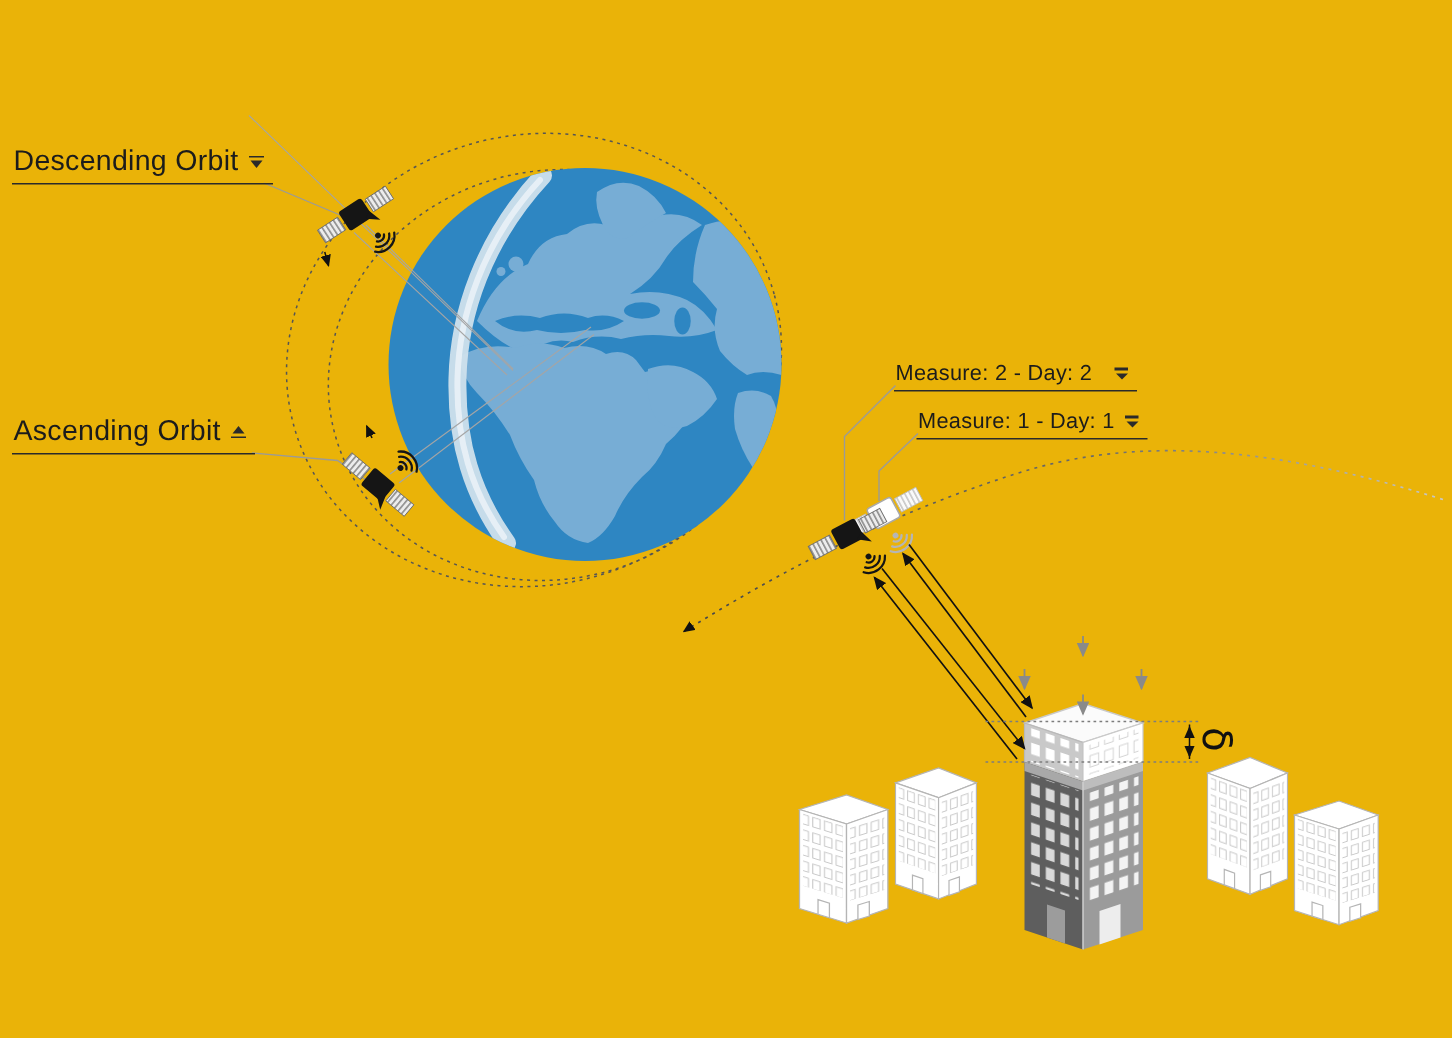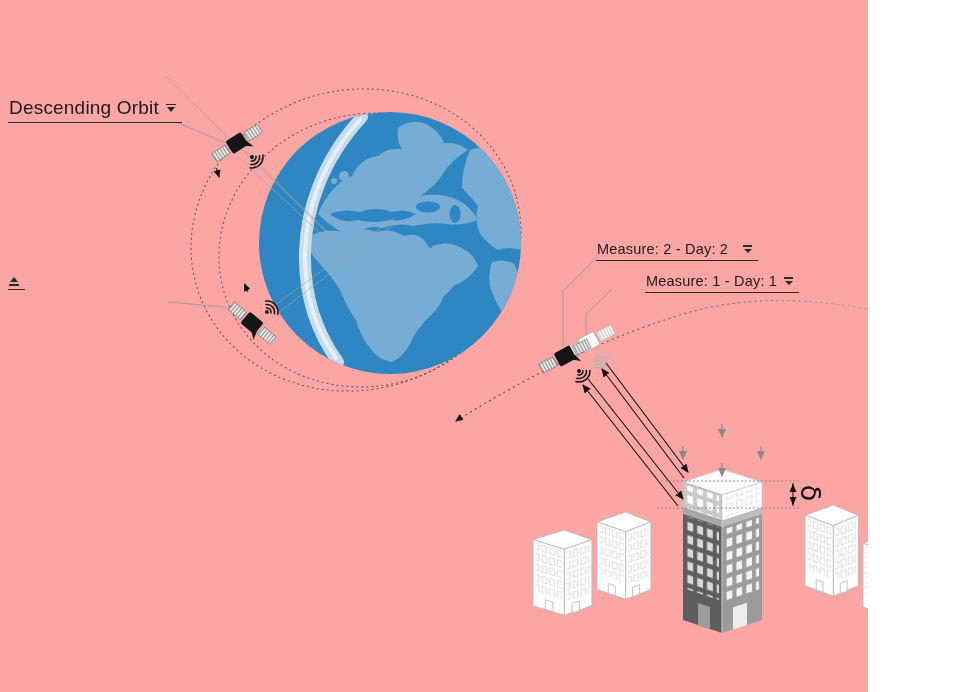--- a/index.html
+++ b/index.html
@@ -1,21 +1,21 @@
 <!DOCTYPE html>
 <html style="--ocean: #2e86c2; --land: #77add5; --swath: #cfe0ec; --ink: #1c1c1c; --leader: #9a9a9a; --orbit: #555555; --gray-arrow: #8a8a8a; --outline-building: #b5b5b5; --bld-dark: #5e5e5e; --bld-mid: #9b9b9b; --ghost: #c9c9c9;"><head>
 <meta charset="utf-8">
 <style>
   :root{
     --ocean:#2e86c2; --land:#77add5; --swath:#cfe0ec; --ink:#1c1c1c;
     --leader:#9a9a9a; --orbit:#555555; --gray-arrow:#8a8a8a;
     --outline-building:#b5b5b5; --bld-dark:#5e5e5e; --bld-mid:#9b9b9b; --ghost:#c9c9c9;
   }
   html,body{margin:0;padding:0;background:#fff;}
-  .stage{position:relative;width:868px;height:692px;background:#fca5a5;overflow:hidden;
+  .stage{position:relative;width:968px;height:692px;background:#eab308;overflow:hidden;
          font-family:"Liberation Sans",sans-serif;color:var(--ink);}
   .stage svg{position:absolute;left:0;top:0;}
   .callout{position:absolute;display:inline-flex;align-items:center;gap:7px;
            border-bottom:1.5px solid #2a2a2a;padding:0 6px 3px 1px;color:var(--ink);
            letter-spacing:.2px;white-space:nowrap;}
   .big{font-size:19px;}
   .small{font-size:14.5px;}
   .gi{display:inline-flex;flex-direction:column;align-items:center;gap:2px;}
   .gi .bar{width:10px;height:1.6px;background:#2a2a2a;}
   .gi .td{width:0;height:0;border-left:4.6px solid transparent;border-right:4.6px solid transparent;
@@ -253,35 +253,36 @@
 
 <div class="callout big" style="left:8px;top:97px;">
   <span>Descending Orbit</span>
   <span class="gi">
         <i class="bar"></i>
         <i class="td"></i>
       </span>
 </div>
 
 <div class="callout big" style="left:8px;top:277px;">
+  <span>Ascending Orbit</span>
   <span class="gi">
         <i class="tu"></i>
         <i class="bar"></i>
       </span>
 </div>
 
 <div class="callout small" style="left:596px;top:241px;gap:15px;">
   <span>Measure: 2 - Day: 2</span>
   <span class="gi sm">
         <i class="bar"></i>
         <i class="td"></i>
       </span>
 </div>
 
-<div class="callout small" style="left:611px;top:273px;margin-left:34px;">
+<div class="callout small" style="left:611px;top:273px;">
   <span>Measure: 1 - Day: 1</span>
   <span class="gi sm">
         <i class="bar"></i>
         <i class="td"></i>
       </span>
 </div>
 
 <div class="delta">δ</div>
 
 </div>

